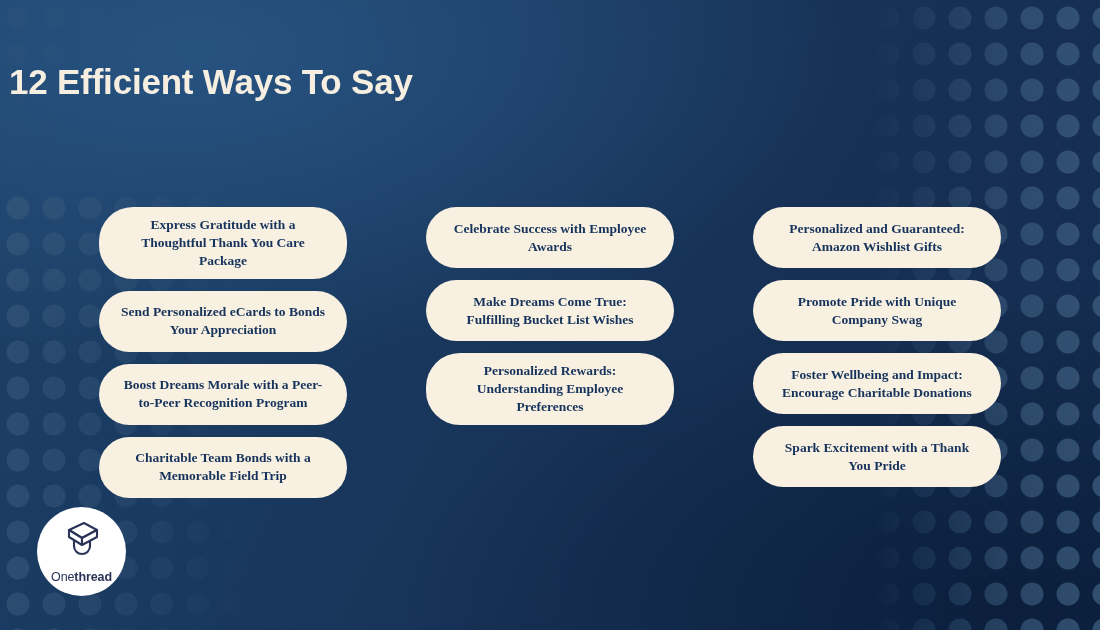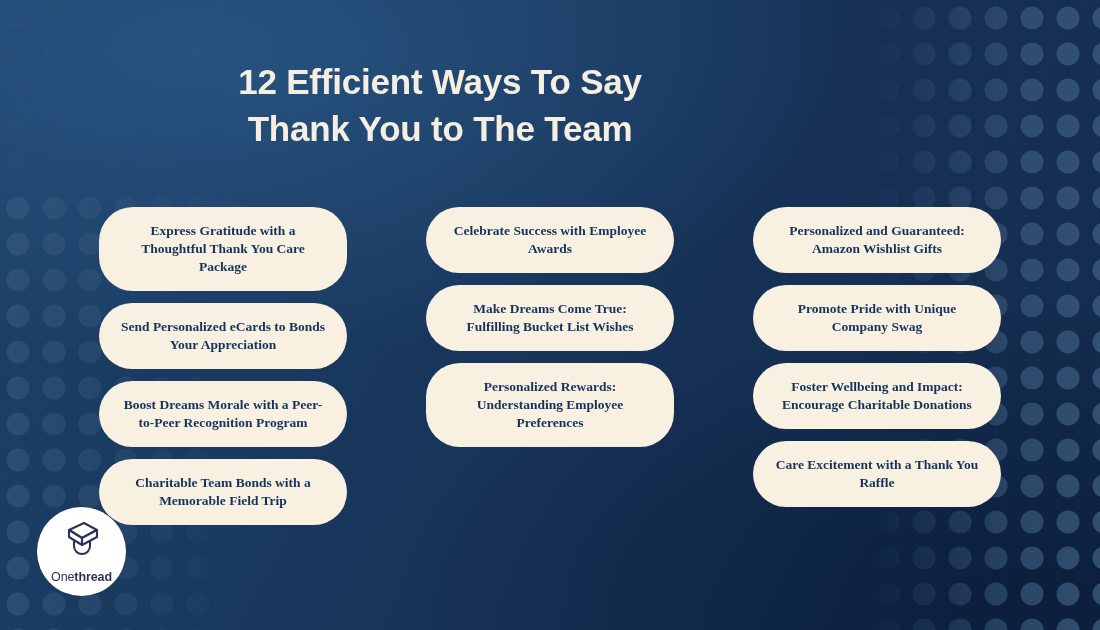--- a/index.html
+++ b/index.html
@@ -58,23 +58,23 @@
     height: 180px;
     -webkit-mask-image: linear-gradient(to bottom right, rgba(0,0,0,0.5) 0%, rgba(0,0,0,0) 75%);
     mask-image: linear-gradient(to bottom right, rgba(0,0,0,0.5) 0%, rgba(0,0,0,0) 75%);
     opacity: 0.3;
   }
 
   
   .title {
     position: absolute;
     top: 58px;
-    left: 0;
+    left: 9px;
     width: 880px;
-    text-align: center;
+    text-align: left;
     color: #f6efe1;
     font-size: 35px;
     font-weight: bold;
     line-height: 1.35;
     letter-spacing: -0.2px;
   }
   .title .line { display: block; }
 
   
   .columns {
@@ -98,21 +98,21 @@
     border-radius: 34px;
     color: #16335c;
     font-family: "Liberation Serif", "DejaVu Serif", serif;
     font-weight: bold;
     font-size: 13.5px;
     line-height: 1.33;
     text-align: center;
     display: flex;
     align-items: center;
     justify-content: center;
-    padding: 15px 20px;
+    padding: 9px 20px;
   }
   .card.tall { min-height: 71px; }
 
   
   .logo {
     position: absolute;
     left: 37px;
     top: 507px;
     width: 89px;
     height: 89px;
@@ -138,21 +138,20 @@
 <body>
 
 <div id="infographic">
 
   <div class="dots dots-right"></div>
   <div class="dots dots-left"></div>
   <div class="dots dots-topleft"></div>
 
   <h1 class="title">
     <span class="line">12 Efficient Ways To Say</span>
-    <span class="line">Thank You to The Team</span>
   </h1>
 
   <div class="columns">
 
     <div class="column">
       <div class="card tall">Express Gratitude with a Thoughtful Thank You Care Package</div>
       <div class="card">Send Personalized eCards to Bonds Your Appreciation</div>
       <div class="card">Boost Dreams Morale with a Peer-to-Peer Recognition Program</div>
       <div class="card">Charitable Team Bonds with a Memorable Field Trip</div>
     </div>
@@ -160,21 +159,21 @@
     <div class="column">
       <div class="card">Celebrate Success with Employee Awards</div>
       <div class="card">Make Dreams Come True: Fulfilling Bucket List Wishes</div>
       <div class="card tall">Personalized Rewards: Understanding Employee Preferences</div>
     </div>
 
     <div class="column">
       <div class="card">Personalized and Guaranteed: Amazon Wishlist Gifts</div>
       <div class="card">Promote Pride with Unique Company Swag</div>
       <div class="card">Foster Wellbeing and Impact: Encourage Charitable Donations</div>
-      <div class="card">Care Excitement with a Thank You Raffle</div>
+      <div class="card">Spark Excitement with a Thank You Pride</div>
     </div>
 
   </div>
 
   <div class="logo">
     <span class="logo-mark">
       <svg width="44" height="40" viewBox="0 0 44 40" fill="none" xmlns="http://www.w3.org/2000/svg">
         <path d="M14 27 L14 18 L30 18 L30 27 A8 8 0 0 1 22 35 A8 8 0 0 1 14 27 Z" fill="#ffffff" stroke="#2b3458" stroke-width="2.1" stroke-linejoin="round"></path>
         <path d="M9 11 L24 4 L37 11 L22 19 Z" fill="#ffffff" stroke="#2b3458" stroke-width="2.1" stroke-linejoin="round"></path>
         <path d="M9 11 L9 18 L22 26 L22 19 Z" fill="#ffffff" stroke="#2b3458" stroke-width="2.1" stroke-linejoin="round"></path>

